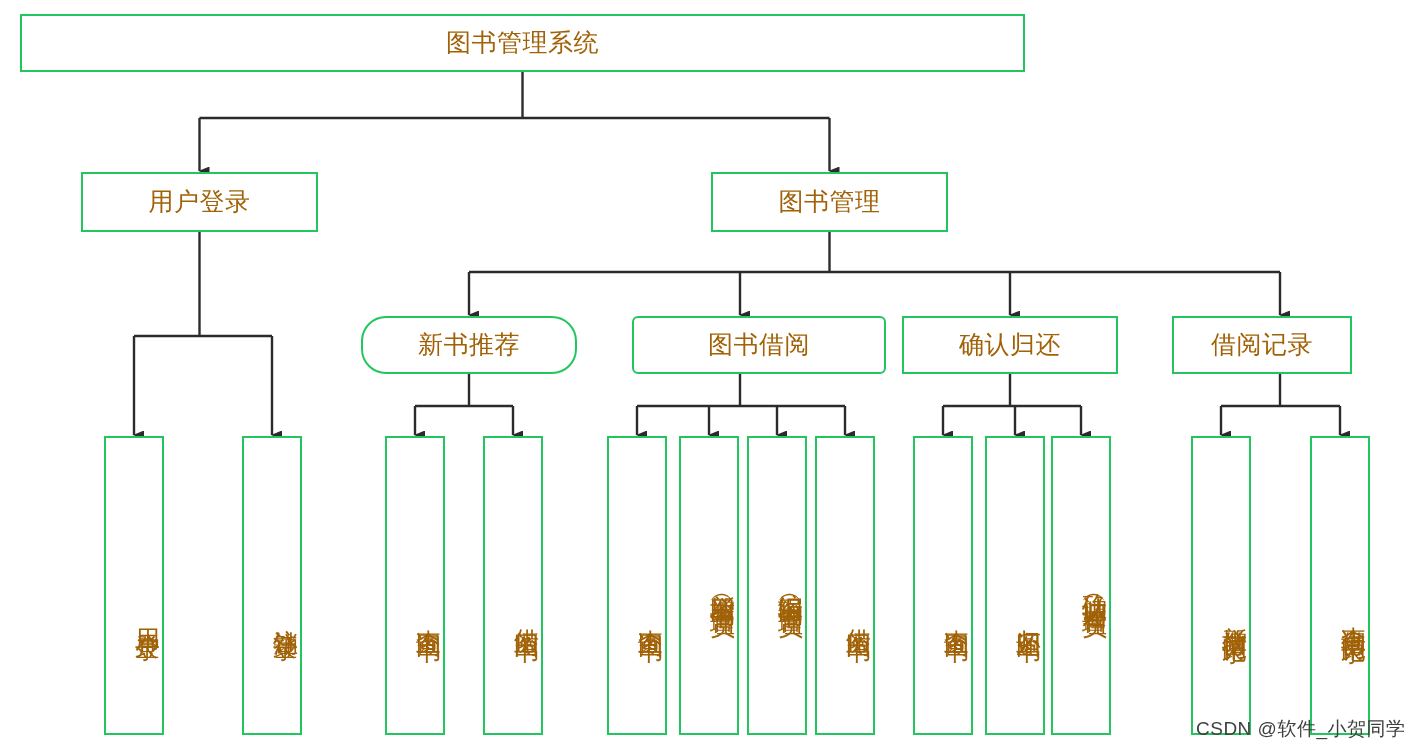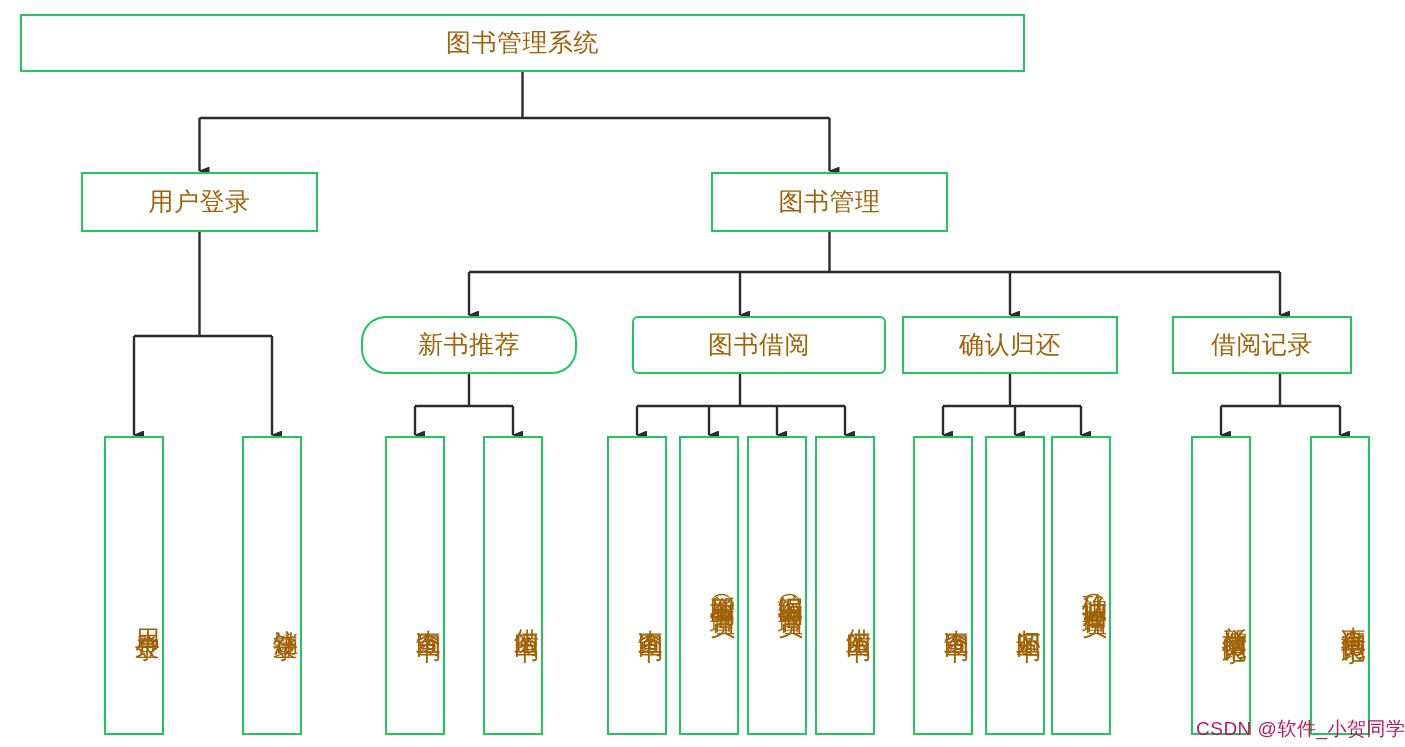--- a/index.html
+++ b/index.html
@@ -56,21 +56,21 @@
   }
   .node.vert.mid .vtext {
     margin-top: 58px;
   }
   .node.vert.topish .vtext {
     margin-top: 4px;
   }
   .watermark {
     position: absolute;
     font-size: 19px;
-    color: #be185d;
+    color: #404040;
     white-space: nowrap;
     letter-spacing: 0.5px;
   }
 </style>
 </head>
 <body>
 
 <div id="canvas">
 
   <svg id="edges" viewBox="0 0 1405 747" width="1405" height="747">

